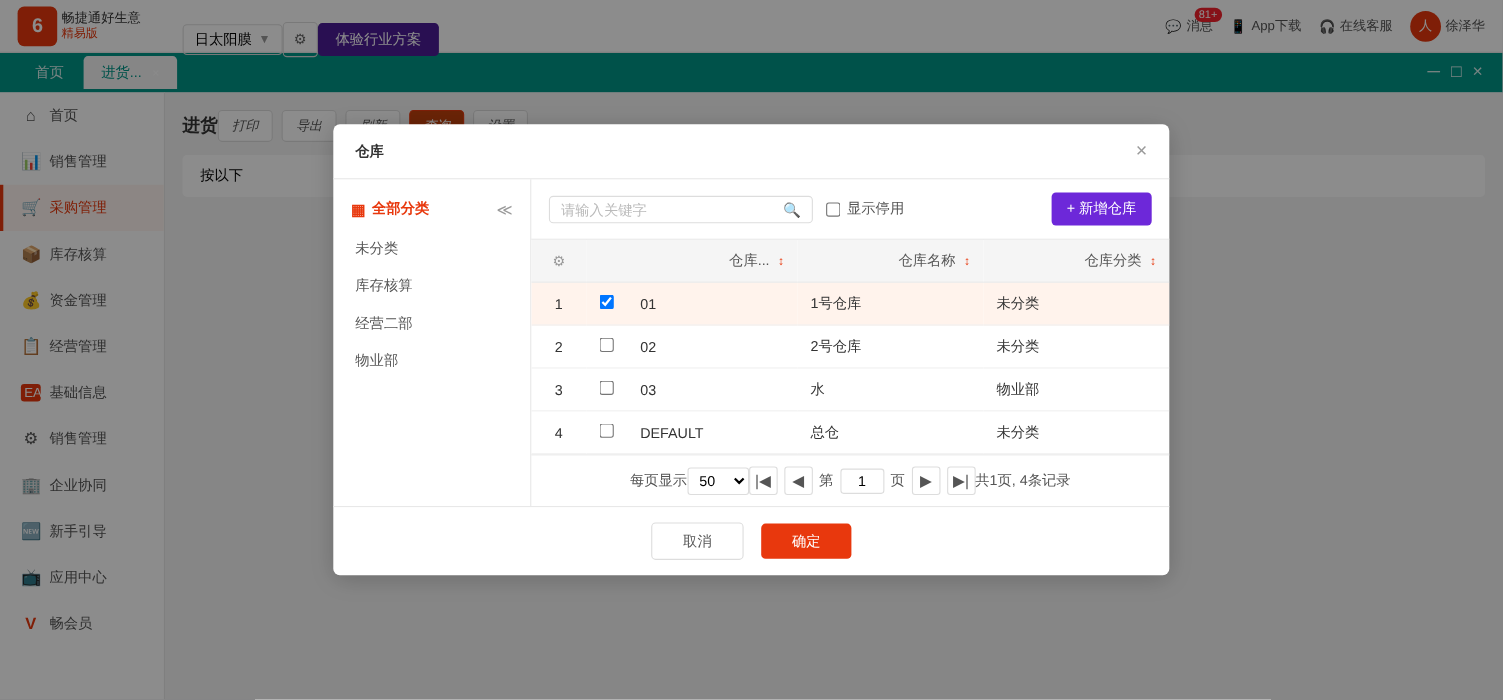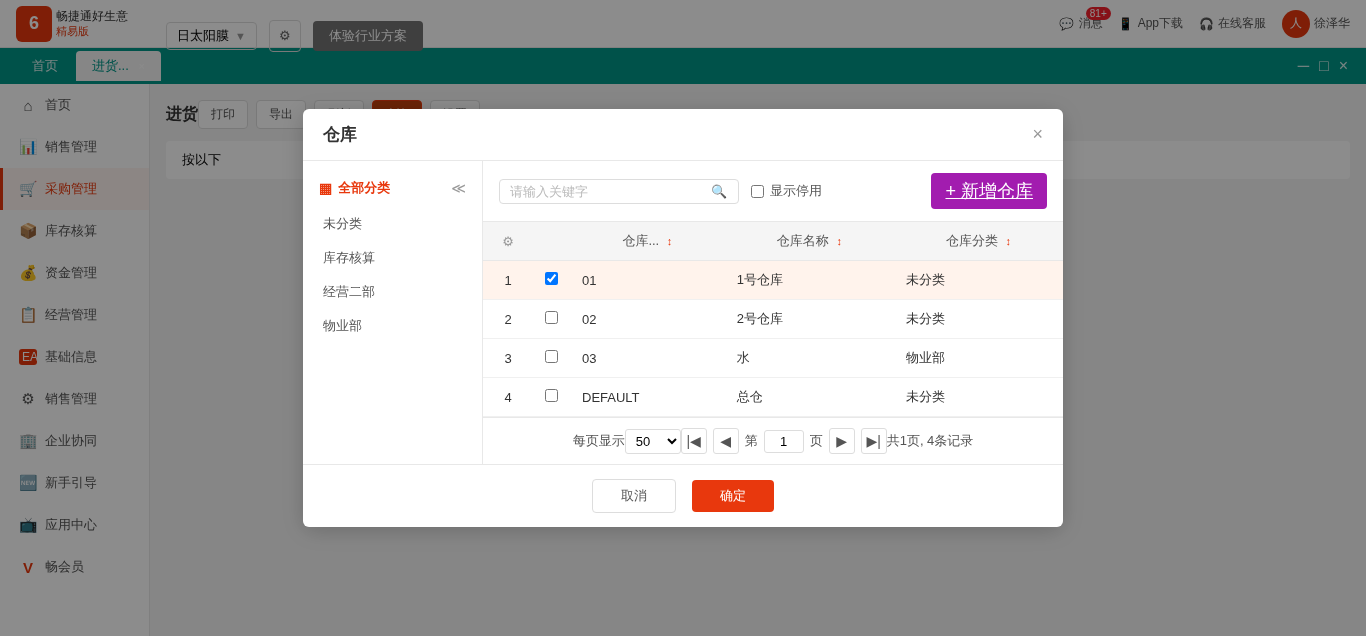--- a/index.html
+++ b/index.html
@@ -37,21 +37,20 @@
     .logo-text {
       font-size: 12px;
       color: #333;
       line-height: 1.3;
     }
     .logo-sub { color: #e8380d; font-size: 11px; }
     .header-center {
       flex: 1;
       display: flex;
       align-items: center;
-      gap: 12px;
       margin-top: 24px;
     }
     .store-selector {
       display: flex;
       align-items: center;
       border: 1px solid #ddd;
       border-radius: 4px;
       padding: 4px 10px;
       cursor: pointer;
       gap: 6px;
@@ -60,21 +59,21 @@
     .store-selector .chevron { color: #999; font-size: 11px; }
     .gear-btn {
       width: 32px; height: 32px;
       border: 1px solid #ddd;
       border-radius: 4px;
       display: flex; align-items: center; justify-content: center;
       cursor: pointer;
       color: #666;
     }
     .trial-btn {
-      background: #737373;
+      background: #4c1d95;
       color: white;
       border: none;
       border-radius: 4px;
       padding: 6px 16px;
       cursor: pointer;
       font-size: 13px;
     }
     .header-right {
       display: flex;
       align-items: center;
@@ -192,20 +191,21 @@
       gap: 8px;
     }
     .toolbar-btn {
       padding: 5px 12px;
       border: 1px solid #ddd;
       border-radius: 4px;
       cursor: pointer;
       background: #fff;
       font-size: 12px;
       color: #555;
+      font-style: italic;
     }
     .toolbar-btn-primary {
       background: #c2410c;
       color: white;
       border-color: #e8380d;
     }
     .filter-bar {
       background: #fff;
       padding: 10px 16px;
       border-radius: 4px;
@@ -237,21 +237,21 @@
       flex-direction: column;
       box-shadow: 0 4px 24px rgba(0,0,0,0.2);
     }
     .modal-header {
       display: flex;
       align-items: center;
       justify-content: space-between;
       padding: 14px 20px;
       border-bottom: 1px solid #e8e8e8;
     }
-    .modal-title { font-size: 17px; font-weight: bold; color: #333; }
+    .modal-title { font-size: 13px; font-weight: bold; color: #333; }
     .modal-close { cursor: pointer; color: #999; font-size: 18px; }
     .modal-body {
       display: flex;
       flex: 1;
       min-height: 0;
     }
 
     
     .modal-left {
       width: 180px;
@@ -320,46 +320,45 @@
     .search-icon { color: #bbb; cursor: pointer; }
     .show-disabled-wrap {
       display: flex;
       align-items: center;
       gap: 6px;
       color: #555;
       font-size: 13px;
     }
     .add-btn {
       margin-left: auto;
-      background: #a21caf;
+      background: #6d28d9;
       color: white;
       border: none;
       border-radius: 4px;
       padding: 6px 14px;
       cursor: pointer;
-      font-size: 18px;
+      font-size: 13px;
       white-space: nowrap;
-      text-decoration: underline;
     }
 
     
     .modal-table-wrap {
       flex: 1;
       overflow: auto;
     }
     table {
       width: 100%;
       border-collapse: collapse;
     }
     thead tr {
       background: #f5f5f5;
     }
     th {
       padding: 10px 12px;
-      text-align: center;
+      text-align: right;
       font-weight: normal;
       color: #555;
       border-bottom: 1px solid #e8e8e8;
       font-size: 13px;
       white-space: nowrap;
     }
     th.col-no, td.col-no {
       width: 50px;
       text-align: center;
     }

